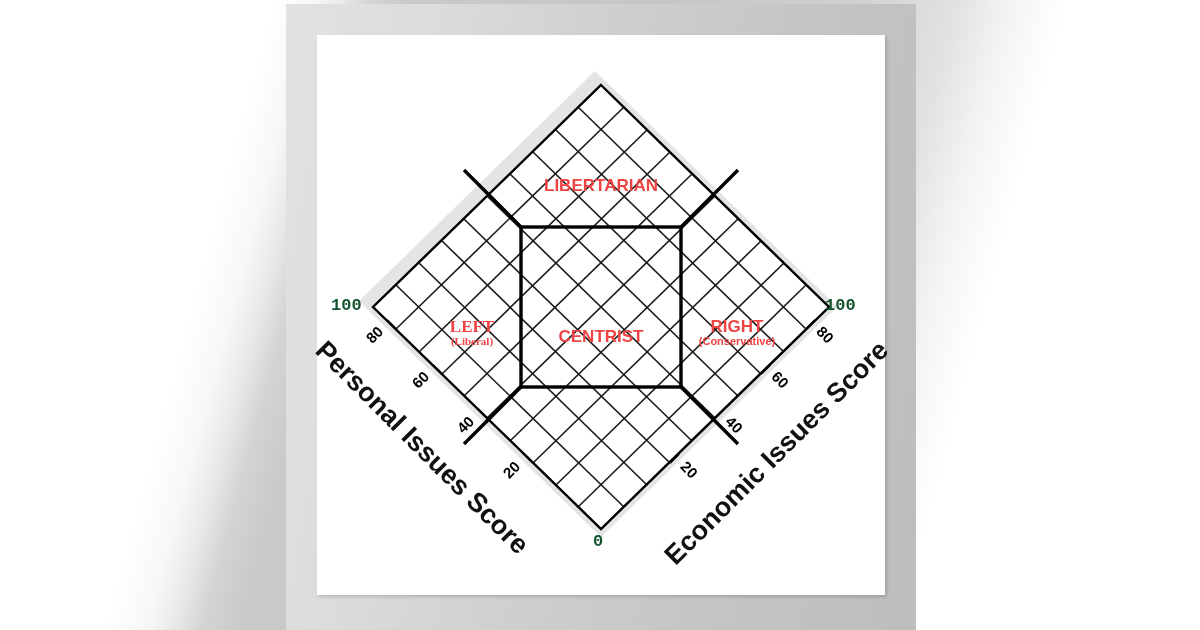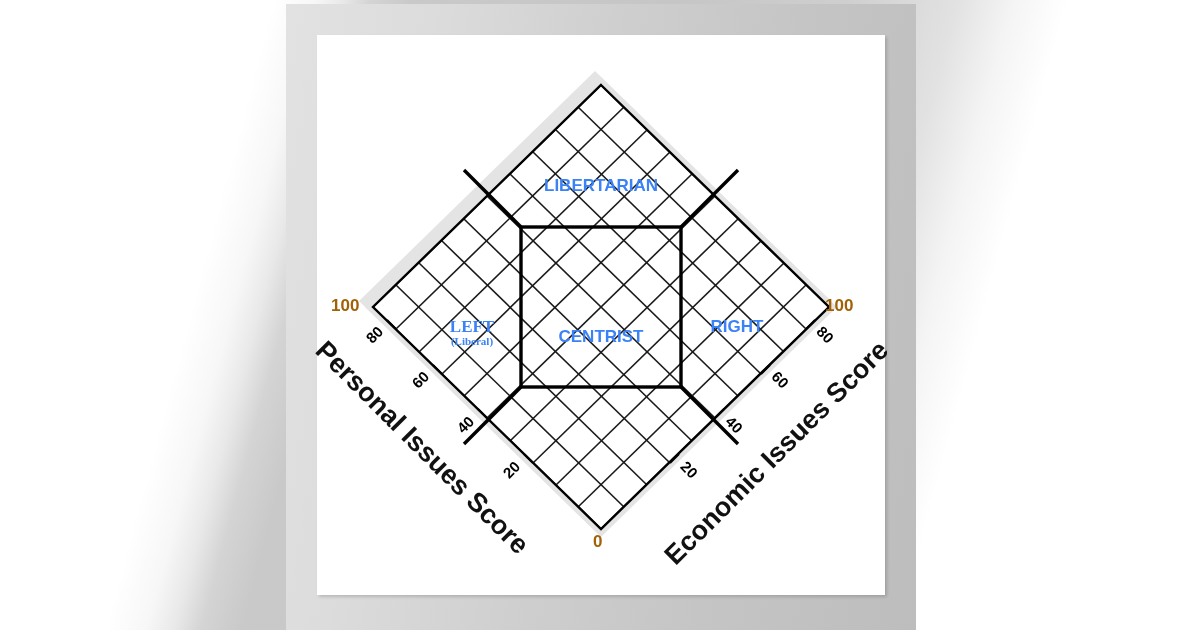--- a/index.html
+++ b/index.html
@@ -47,42 +47,42 @@
     width: 568px;
     height: 560px;
   }
 
   #chart-svg { display: block; }
 
   .lbl {
     position: absolute;
     font-family: "Liberation Sans", sans-serif;
     font-weight: bold;
-    color: #3b82f6;
+    color: #ef4444;
     white-space: nowrap;
     line-height: 1.05;
     text-align: center;
   }
 
   
   #label-libertarian { font-size: 17px; left: 0; top: 142px; width: 568px; }
   #label-centrist    { font-size: 17px; left: 0; top: 293px; width: 568px; }
   #label-left        { font-size: 17px; left: 85px; top: 283px; width: 140px; font-family: Liberation Serif, serif; }
   #label-right       { font-size: 17px; left: 325px; top: 283px; width: 190px; }
   #label-statist     { font-size: 17px; left: 140px; top: 375px; width: 290px; }
 
   .lbl .sub { display: block; font-size: 11px; font-weight: bold; }
 
   
   .endnum {
     position: absolute;
-    font-family: Liberation Sans, sans-serif;
+    font-family: Liberation Mono, monospace;
     font-weight: bold;
     font-size: 17px;
-    color: #a16207;
+    color: #14532d;
   }
   #endnum-left  { left: 14px;  top: 261px; }
   #endnum-right { left: 508px; top: 261px; }
   #endnum-zero  { left: 276px; top: 497px; }
 
   
   .tick {
     position: absolute;
     font-family: "Liberation Sans", sans-serif;
     font-weight: bold;
@@ -194,20 +194,21 @@
 
       <div class="lbl" id="label-centrist">CENTRIST</div>
 
       <div class="lbl" id="label-left">
         <span>LEFT</span>
         <span class="sub">(Liberal)</span>
       </div>
 
       <div class="lbl" id="label-right">
         <span>RIGHT</span>
+        <span class="sub">(Conservative)</span>
       </div>
 
 
       <div class="endnum" id="endnum-left">100</div>
       <div class="endnum" id="endnum-right">100</div>
       <div class="endnum" id="endnum-zero">0</div>
 
       <div class="tick left-edge" style="left:49px; top:291px;">80</div>
       <div class="tick left-edge" style="left:95px; top:336px;">60</div>
       <div class="tick left-edge" style="left:140px; top:381px;">40</div>

